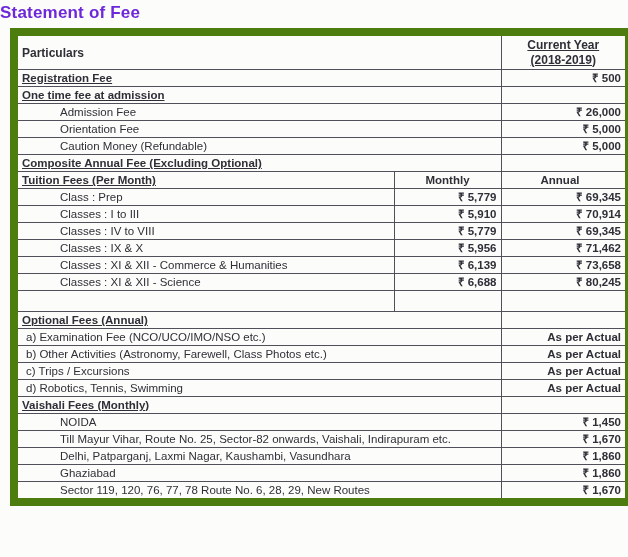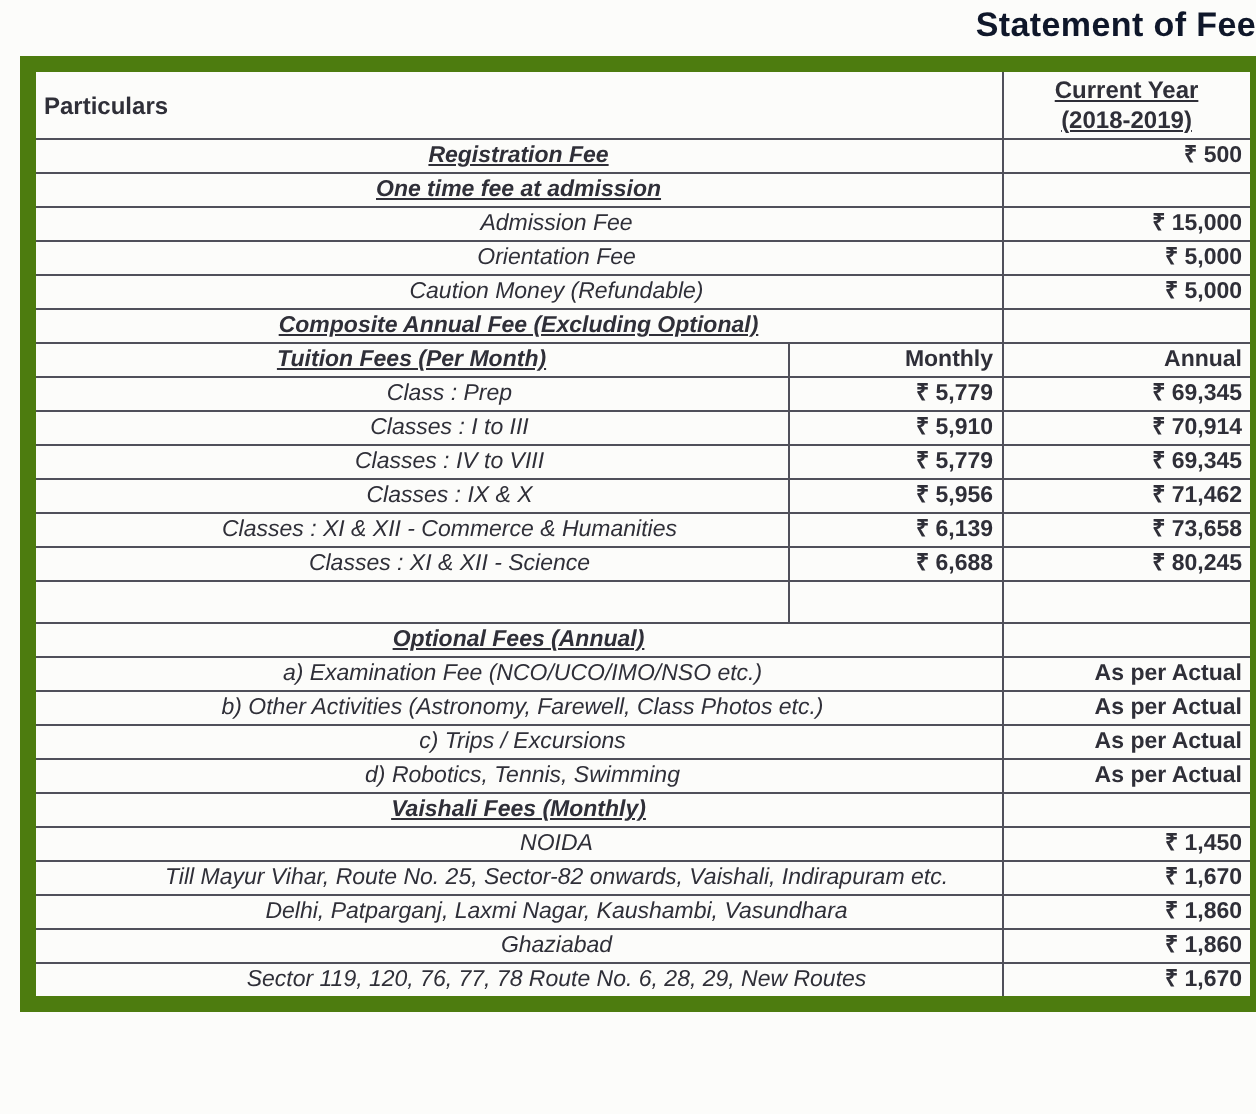--- a/index.html
+++ b/index.html
@@ -3,48 +3,48 @@
 <meta charset="utf-8">
 <style>
   html,body{margin:0;padding:0;}
   body{
     width:628px;height:557px;overflow:hidden;position:relative;
     background:#fcfcfa;
     font-family:"Liberation Sans",sans-serif;
     color:#2f2f38;
   }
   .title{
-    margin:0;padding-top:3px;text-align:right;
-    font-size:17px;font-weight:700;color:#0f172a;letter-spacing:.2px;
+    margin:0;padding-top:3px;text-align:left;
+    font-size:17px;font-weight:700;color:#6d28d9;letter-spacing:.2px;
   }
   table.fee{
     border-collapse:collapse;table-layout:fixed;
     margin:5px 0 0 10px;width:615px;
     border:8px solid #4d7c0f;
   }
   table.fee td, table.fee th{
     border:1px solid #50505a;
     font-size:11.5px;line-height:16px;height:16px;
     padding:0 4px;vertical-align:middle;
     white-space:nowrap;overflow:hidden;
   }
   
   tr.header-row th{height:33px;font-weight:700;font-size:12px;color:#2f2f38;}
   th.hdr-left{text-align:left;padding-left:4px;}
   th.hdr-right{text-align:center;text-decoration:underline;}
   th.hdr-right div{line-height:15px;}
   
-  td.lbl{text-align:center;font-style:italic;}
+  td.lbl{text-align:left;}
   td.lbl.section{font-weight:700;text-decoration:underline;padding-left:4px;}
   td.lbl.item{padding-left:42px;}
   td.lbl.list{padding-left:8px;}
   
   td.val{text-align:right;font-weight:700;padding-right:5px;}
-  td.val.head-center{}
-  td.val.head-right{text-align:right;padding-left:39px;}
+  td.val.head-center{text-align:center;}
+  td.val.head-right{text-align:left;padding-left:39px;}
   tr.empty-row td{height:20px;}
 </style>
 </head>
 <body>
 
 <h1 class="title">Statement of Fee</h1>
 
 <table class="fee">
   <colgroup>
     <col style="width:380px">
@@ -64,21 +64,21 @@
       <tr>
         <td class="lbl section" colspan="2">Registration Fee</td>
         <td class="val amount">₹ 500</td>
       </tr>
       <tr>
         <td class="lbl section" colspan="2">One time fee at admission</td>
         <td class="val amount"></td>
       </tr>
       <tr>
         <td class="lbl item" colspan="2">Admission Fee</td>
-        <td class="val amount">₹ 15,000</td>
+        <td class="val amount">₹ 26,000</td>
       </tr>
       <tr>
         <td class="lbl item" colspan="2">Orientation Fee</td>
         <td class="val amount">₹ 5,000</td>
       </tr>
       <tr>
         <td class="lbl item" colspan="2">Caution Money (Refundable)</td>
         <td class="val amount">₹ 5,000</td>
       </tr>
       <tr>

